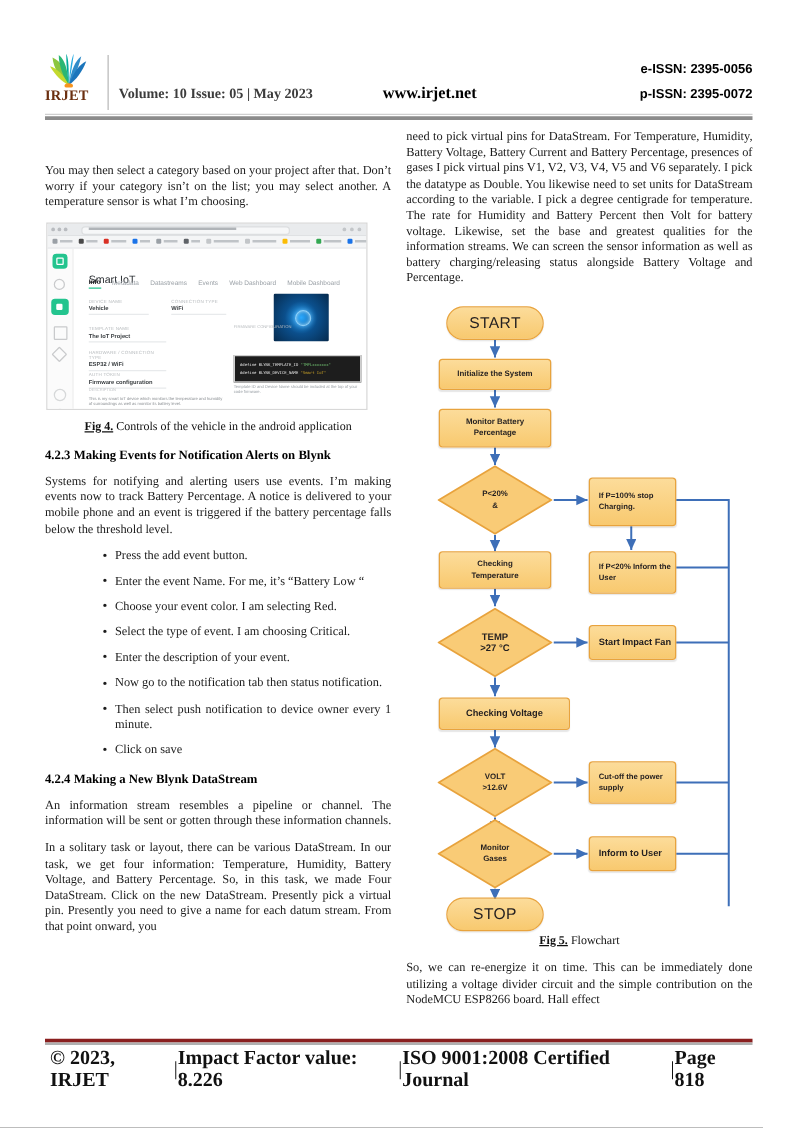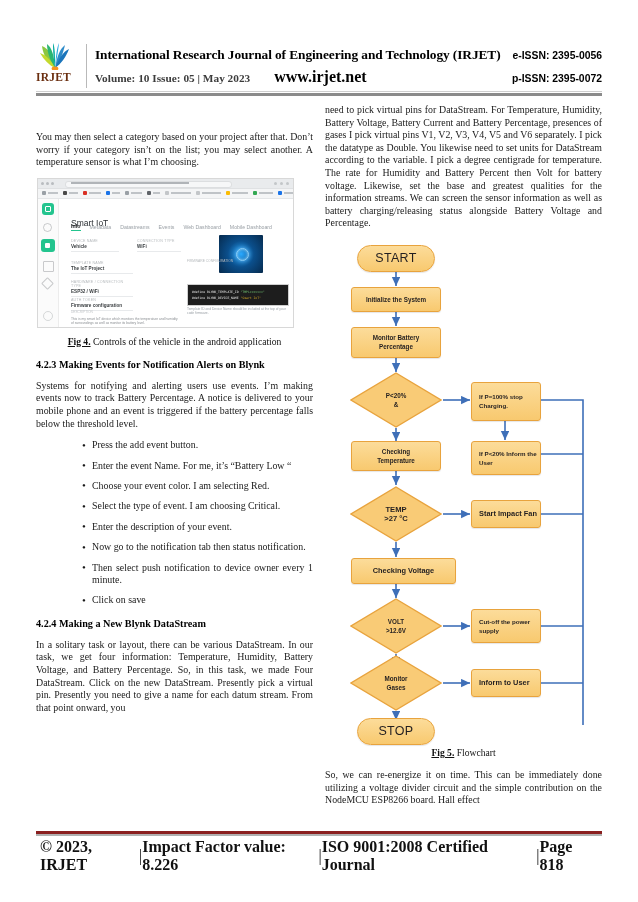--- a/index.html
+++ b/index.html
@@ -89,23 +89,23 @@
   .hdr-vol {
     font-family: "Liberation Serif", serif;
     font-weight: bold;
     font-size: 11.3px;
     color: #3c3c3c;
     white-space: nowrap;
   }
   .hdr-www {
     font-family: "Liberation Serif", serif;
     font-weight: bold;
-    font-size: 16px;
+    font-size: 13px;
     color: #000;
-    margin-left: 24px;
+    margin-left: 56px;
     white-space: nowrap;
   }
   .rule-top {
     position: absolute;
     left: 36px;
     top: 93px;
     width: 566px;
     height: 2.5px;
     background: #8b8b8b;
   }
@@ -374,21 +374,20 @@
             <path d="M0,0 C -4,-8 -9,-13 -15,-15 C -11,-8 -6,-3 0,0 Z" fill="#c4d92e"></path>
             <ellipse cx="0" cy="0.6" rx="3.4" ry="2.1" fill="#f7941e"></ellipse>
           </g>
         </svg>
       </div>
       <div class="logo-word">IRJET</div>
     </div>
     <div class="header-divider"></div>
     <div class="header-main">
       <div class="hdr-row">
-        <div class="hdr-title">International Research Journal of Engineering and Technology (IRJET)</div>
         <div class="hdr-issn">e-ISSN: 2395-0056</div>
       </div>
       <div class="hdr-row hdr-row2">
         <div class="hdr-vol">Volume: 10 Issue: 05 | May 2023</div>
         <div class="hdr-www">www.irjet.net</div>
         <div class="hdr-issn">p-ISSN: 2395-0072</div>
       </div>
     </div>
   </div>
   <div class="rule-top-accent"></div>
@@ -541,20 +540,21 @@
       <li>Enter the event Name. For me, it’s “Battery Low “</li>
       <li>Choose your event color. I am selecting Red.</li>
       <li>Select the type of event. I am choosing Critical.</li>
       <li>Enter the description of your event.</li>
       <li>Now go to the notification tab then status notification.</li>
       <li>Then select push notification to device owner every 1 minute.</li>
       <li>Click on save</li>
     </ul>
 
     <h4 class="sec-head">4.2.4 Making a New Blynk DataStream</h4>
+    <p class="body-text">An information stream resembles a pipeline or channel. The information will be sent or gotten through these information channels.</p>
     <p class="body-text">In a solitary task or layout, there can be various DataStream. In our task, we get four information: Temperature, Humidity, Battery Voltage, and Battery Percentage. So, in this task, we made Four DataStream. Click on the new DataStream. Presently pick a virtual pin. Presently you need to give a name for each datum stream. From that point onward, you</p>
   </div>
 
   <div class="col col-right">
 
     <p class="body-text">need to pick virtual pins for DataStream. For Temperature, Humidity, Battery Voltage, Battery Current and Battery Percentage, presences of gases I pick virtual pins V1, V2, V3, V4, V5 and V6 separately. I pick the datatype as Double. You likewise need to set units for DataStream according to the variable. I pick a degree centigrade for temperature. The rate for Humidity and Battery Percent then Volt for battery voltage. Likewise, set the base and greatest qualities for the information streams. We can screen the sensor information as well as battery charging/releasing status alongside Battery Voltage and Percentage.</p>
 
     <div class="fig5-wrap">
       <div class="flow">
 

